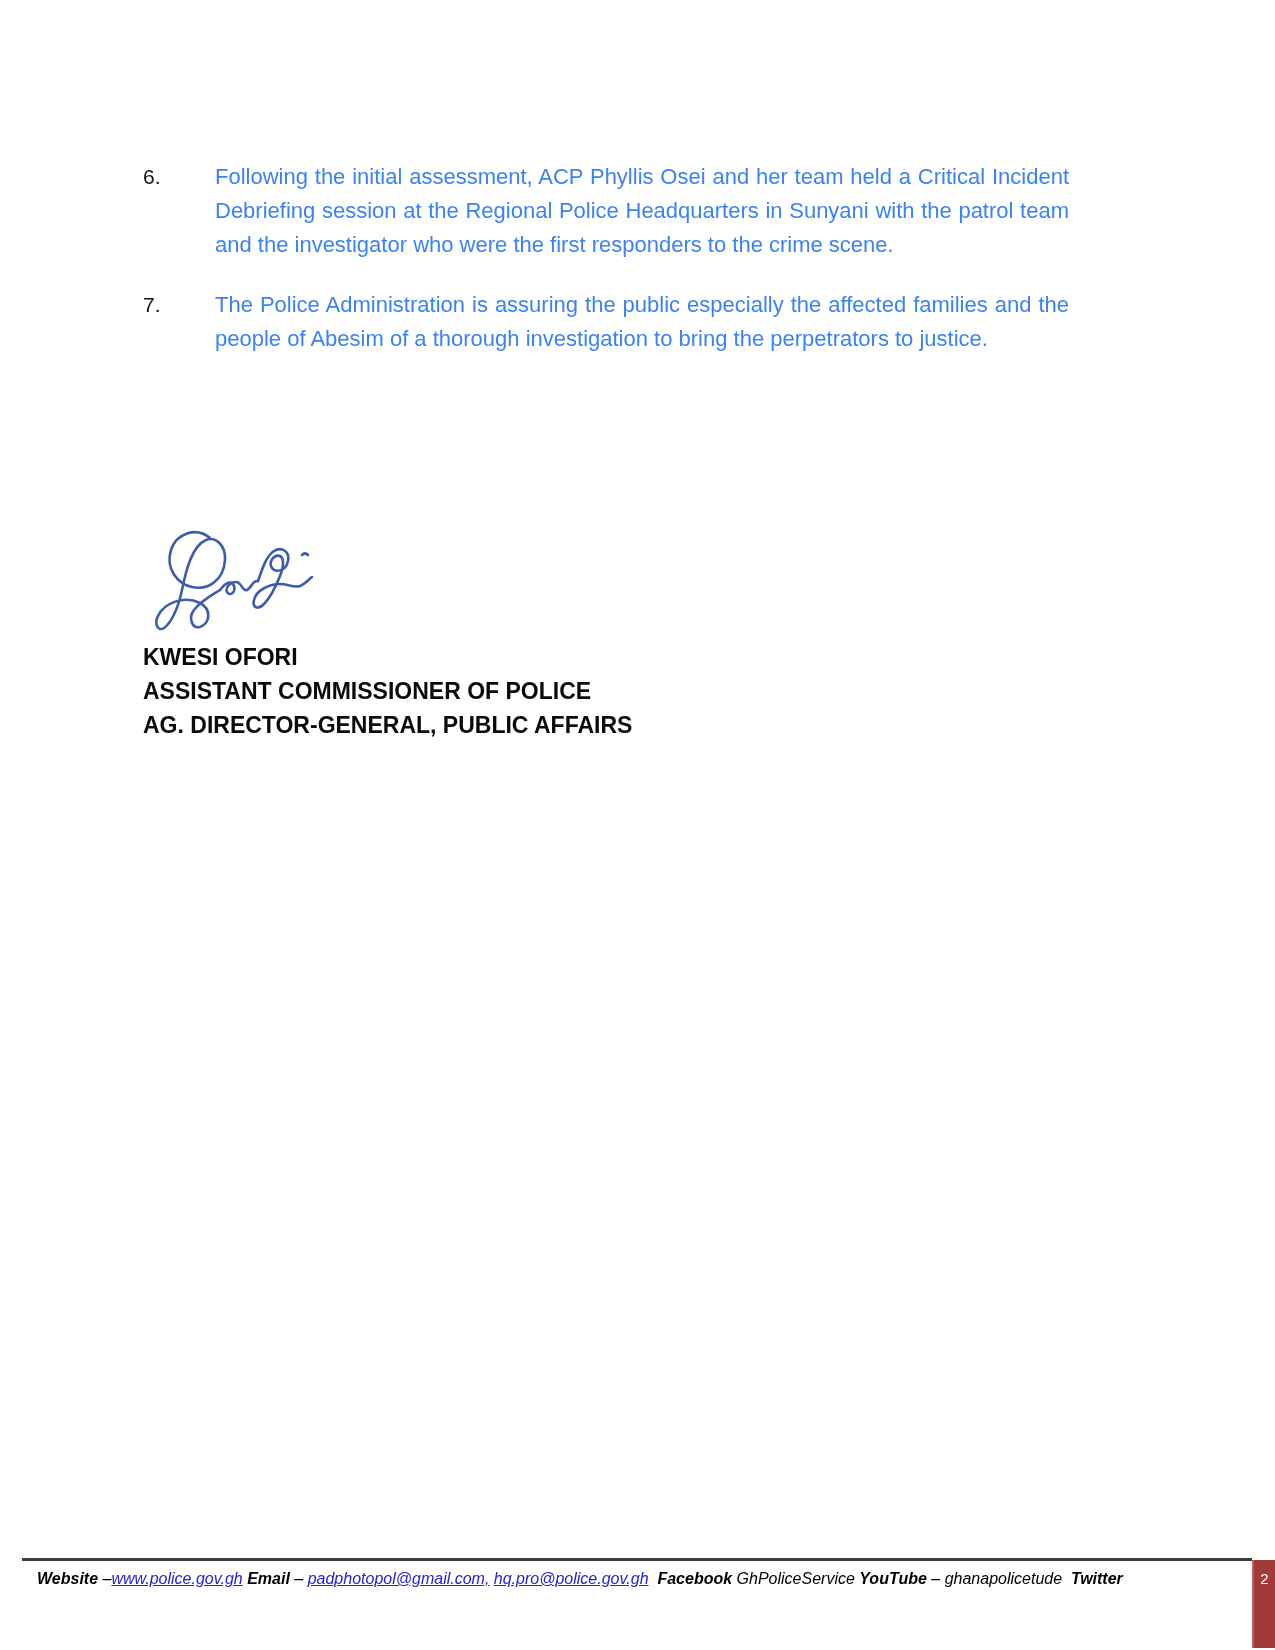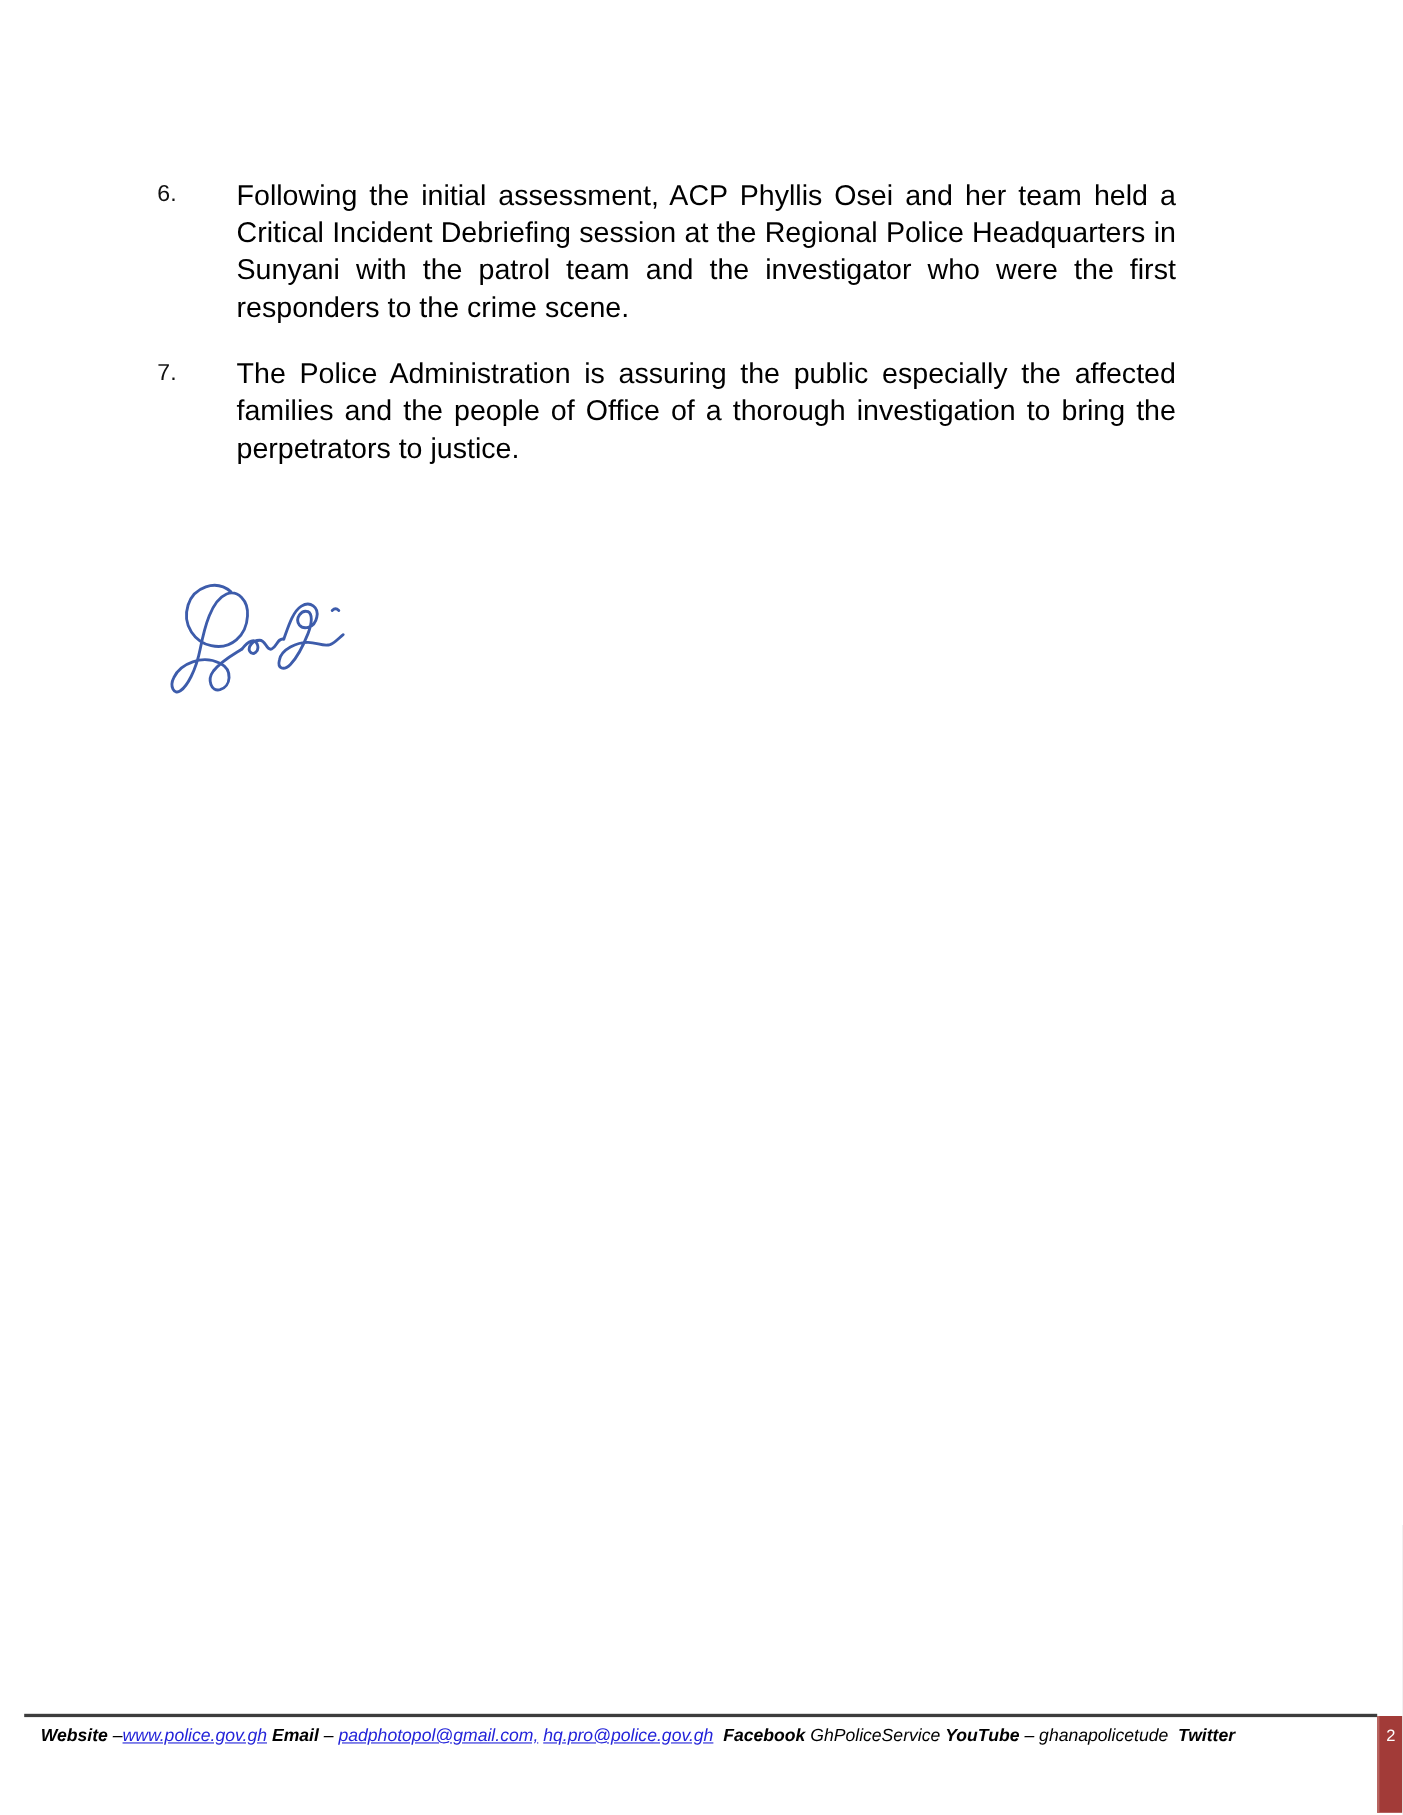--- a/index.html
+++ b/index.html
@@ -16,23 +16,23 @@
   .paragraphs {
     position:absolute; left:143px; top:160px; width:926px;
   }
   .para { display:flex; margin-bottom:26px; }
   .para-num {
     flex:none; width:72px;
     font-size:21px; line-height:34px; color:#111;
   }
   .para-text {
     flex:1;
-    font-size:26px; line-height:34px;
+    font-size:22px; line-height:34px;
     text-align:justify; text-justify:inter-word;
-    color:#000000;
+    color:#3b82f6;
   }
   .signature-wrap {
     position:absolute; left:152px; top:500px; width:170px; height:145px;
   }
   .signatory {
     position:absolute; left:143px; top:640px;
     font-weight:bold; font-size:23px; line-height:34px; color:#0a0a0a;
   }
   .footer {
     position:absolute; left:22px; top:1558px; width:1230px;
@@ -57,35 +57,40 @@
 
 <div class="page">
 
   <div class="paragraphs">
     <div class="para">
       <div class="para-num">6.</div>
       <div class="para-text">Following the initial assessment, ACP Phyllis Osei and her team held a Critical Incident Debriefing session at the Regional Police Headquarters in Sunyani with the patrol team and the investigator who were the first responders to the crime scene.</div>
     </div>
     <div class="para">
       <div class="para-num">7.</div>
-      <div class="para-text">The Police Administration is assuring the public especially the affected families and the people of Office of a thorough investigation to bring the perpetrators to justice.</div>
+      <div class="para-text">The Police Administration is assuring the public especially the affected families and the people of Abesim of a thorough investigation to bring the perpetrators to justice.</div>
     </div>
   </div>
 
   <div class="signature-wrap">
     <svg width="170" height="145" viewBox="0 0 170 145">
       <g fill="none" stroke="#3d5cab" stroke-width="2.6" stroke-linecap="round">
         <path d="M 58,38 C 44,26 24,34 19,50 C 13,69 26,84 40,87 C 58,91 72,78 73,60 C 74,46 64,36 54,40 C 40,46 34,70 30,90 C 26,110 18,124 12,128 C 6,132 2,124 6,116 C 12,103 32,95 48,103 C 60,109 58,124 48,127 C 40,129 36,118 42,110 C 50,100 62,94 68,90"></path>
         <path d="M 68,90 C 74,82 80,80 82,86 C 84,92 78,97 75,92 C 73,88 78,82 84,82 C 90,82 90,92 95,90 C 100,88 100,80 106,81"></path>
         <path d="M 106,81 C 110,70 114,56 122,51 C 130,46 138,52 136,61 C 134,71 124,73 120,68 C 116,62 122,54 128,56 C 132,58 132,66 128,76 C 124,86 118,98 112,104 C 106,110 100,108 102,100 C 104,90 118,84 128,84 C 136,84 142,88 148,86 C 153,84 156,80 160,77"></path>
         <path d="M 150,55 C 152,53 154,53 156,55"></path>
       </g>
     </svg>
   </div>
 
+  <div class="signatory">
+    <div>KWESI OFORI</div>
+    <div>ASSISTANT COMMISSIONER OF POLICE</div>
+    <div>AG. DIRECTOR-GENERAL, PUBLIC AFFAIRS</div>
+  </div>
 
   <div class="footer">
     <div><span class="b">Website </span><span>–</span><a class="link" href="#">www.police.gov.gh</a><span> </span><span class="b">Email</span><span> – </span><a class="link" href="#">padphotopol@gmail.com,</a><span> </span><a class="link" href="#">hq.pro@police.gov.gh</a><span>&nbsp; </span><span class="b">Facebook</span><span> GhPoliceService </span><span class="b">YouTube</span><span> – ghanapolicetude&nbsp; </span><span class="b">Twitter</span></div>
   </div>
 
   <div class="page-badge">
     <span>2</span>
   </div>
 
 </div>

